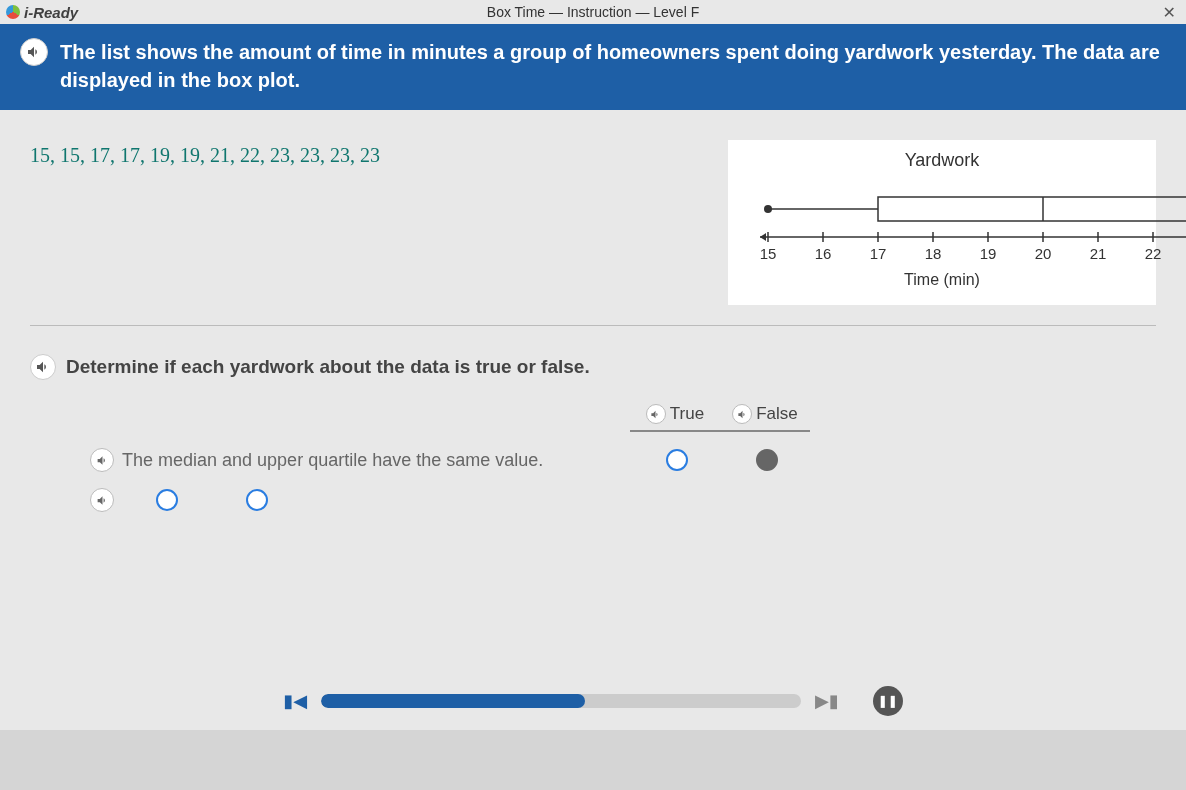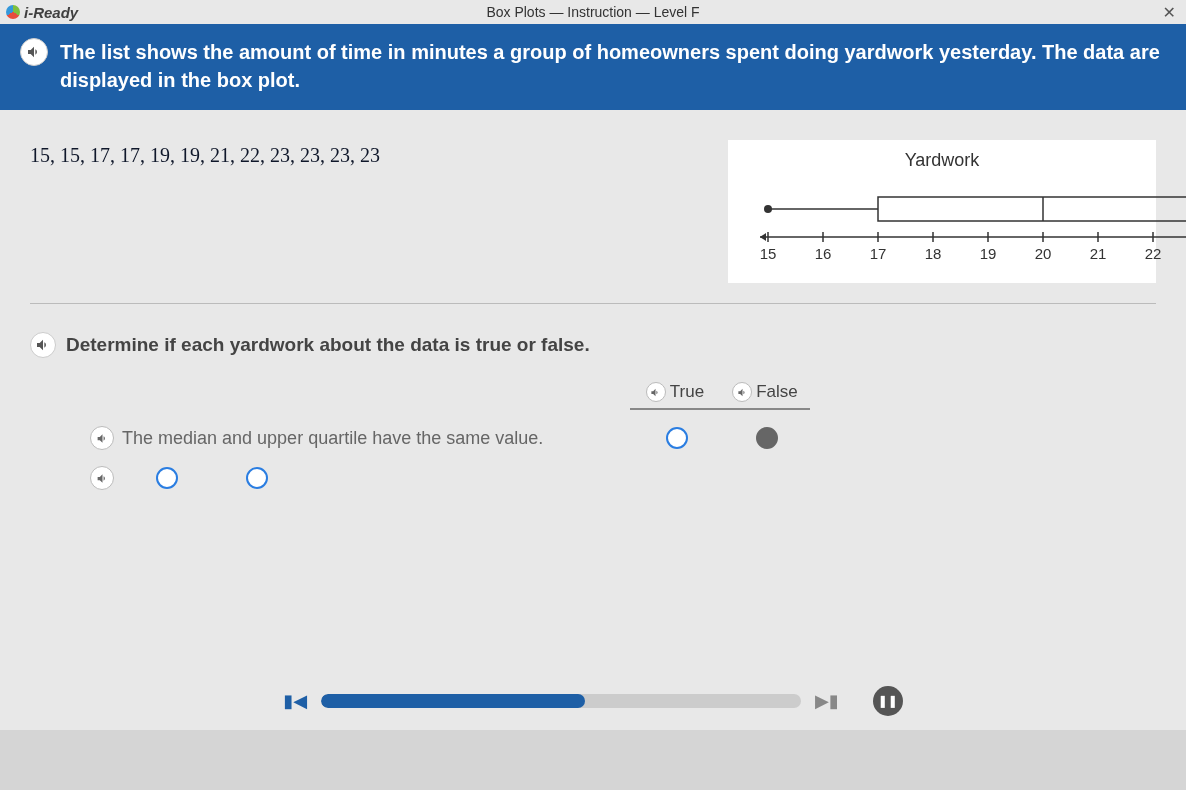--- a/index.html
+++ b/index.html
@@ -9,21 +9,21 @@
     .logo-dot { width: 14px; height: 14px; border-radius: 50%; background: conic-gradient(#7fbf3f 0 120deg, #e74c3c 120deg 240deg, #3498db 240deg 360deg); }
     .logo-txt { font-weight: bold; font-size: 15px; color: #404040; font-style: italic; }
     .topbar-title { position: absolute; left: 50%; transform: translateX(-50%); font-size: 14px; color: #333; }
     .close-x { position: absolute; right: 10px; font-size: 16px; color: #555; cursor: pointer; }
     .banner { background: #1e5fa6; color: #fff; padding: 14px 20px 16px 20px; display: flex; gap: 12px; align-items: flex-start; }
     .audio-btn { width: 28px; height: 28px; border-radius: 50%; background: #fff; display: flex; align-items: center; justify-content: center; flex-shrink: 0; cursor: pointer; border: 1px solid #ccc; }
     .audio-btn svg { width: 16px; height: 16px; }
     .banner-text { font-size: 20px; line-height: 1.4; font-weight: bold; }
     .content { background: #e8e8e8; padding: 30px 30px 10px 30px; min-height: 620px; position: relative; }
     .top-row { display: flex; justify-content: space-between; align-items: flex-start; margin-bottom: 20px; }
-    .data-list { font-size: 20px; font-family: Georgia, serif; color: #0f172a; margin-top: 4px; }
+    .data-list { font-size: 20px; font-family: Georgia, serif; color: #0f766e; margin-top: 4px; }
     .chart-box { background: #fff; padding: 10px 20px 16px 20px; width: 428px; }
     .chart-title { text-align: center; font-size: 18px; margin-bottom: 6px; color: #333; }
     .boxplot-svg { display: block; }
     .axis-label { text-align: center; font-size: 16px; color: #333; margin-top: 4px; }
     hr.sep { border: none; border-top: 1px solid #bbb; margin: 20px 0 28px 0; }
     .prompt-row { display: flex; align-items: center; gap: 10px; margin-bottom: 24px; }
     .small-audio { width: 26px; height: 26px; }
     .prompt-text { font-size: 19px; font-weight: bold; color: #444; }
     .tf-grid { margin-left: 60px; }
     .tf-header { display: flex; gap: 0; margin-left: 540px; margin-bottom: 6px; }
@@ -46,21 +46,21 @@
     .pause-btn { width: 30px; height: 30px; border-radius: 50%; background: #555; color:#fff; display:flex; align-items:center; justify-content:center; font-size:12px; cursor:pointer; margin-left: 20px;}
   </style>
 </head>
 <body>
 
 <div class="topbar">
   <div class="logo-wrap">
     <div class="logo-dot"></div>
     <span class="logo-txt">i-Ready</span>
   </div>
-  <div class="topbar-title">Box Plots — Instruction — Level F</div>
+  <div class="topbar-title">Box Time — Instruction — Level F</div>
   <div class="close-x">✕</div>
 </div>
 
 <div class="banner">
   <div class="audio-btn">
     <svg viewBox="0 0 24 24">
         <path fill="#555" d="M3 9v6h4l5 5V4L7 9H3zm13.5 3a4.5 4.5 0 0 0-2.5-4v8a4.5 4.5 0 0 0 2.5-4z"></path>
       </svg>
   </div>
   <div class="banner-text">The list shows the amount of time in minutes a group of homeowners spent doing yardwork yesterday. The data are displayed in the box plot.</div>
@@ -92,20 +92,21 @@
           <line x1="405" y1="55" x2="405" y2="65" stroke="#333" stroke-width="1.5"></line>
           <text x="405" y="82" text-anchor="middle" font-size="15" fill="#333">22</text>
           <line x1="460" y1="55" x2="460" y2="65" stroke="#333" stroke-width="1.5"></line>
           <text x="460" y="82" text-anchor="middle" font-size="15" fill="#333">23</text>
           <line x1="20" y1="32" x2="130" y2="32" stroke="#333" stroke-width="1.5"></line>
           <circle cx="20" cy="32" r="4" fill="#333"></circle>
           <rect x="130" y="20" width="330" height="24" fill="none" stroke="#333" stroke-width="1.5"></rect>
           <line x1="295" y1="20" x2="295" y2="44" stroke="#333" stroke-width="1.5"></line>
           <line x1="460" y1="17" x2="460" y2="47" stroke="#333" stroke-width="1.5"></line>
         </svg>
+      <div class="axis-label">Time (min)</div>
     </div>
   </div>
 
   <hr class="sep">
 
   <div class="prompt-row">
     <div class="audio-btn small-audio">
       <svg viewBox="0 0 24 24">
           <path fill="#555" d="M3 9v6h4l5 5V4L7 9H3zm13.5 3a4.5 4.5 0 0 0-2.5-4v8a4.5 4.5 0 0 0 2.5-4z"></path>
         </svg>

